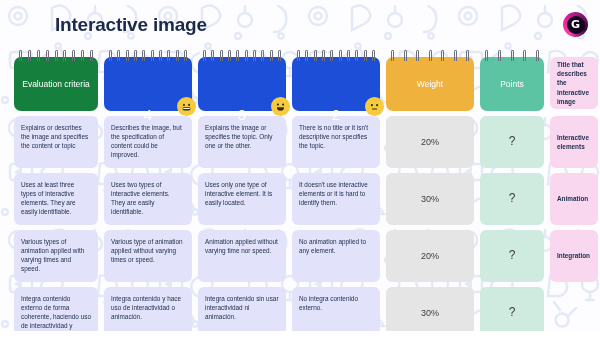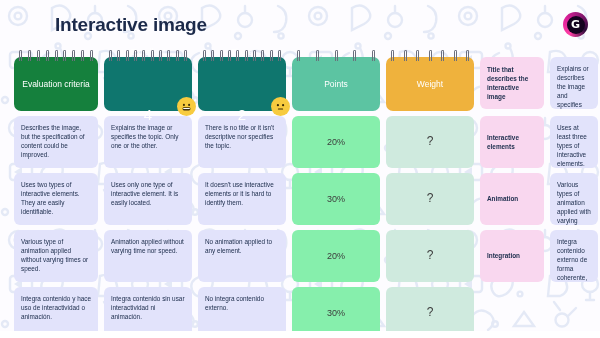--- a/index.html
+++ b/index.html
@@ -83,21 +83,21 @@
   }
   .hdr .hdr-label { display: block; }
   .hdr .hdr-score {
     font-size: 15px;
     line-height: 1.05;
     margin-top: 2px;
     font-weight: 400;
   }
 
   .hdr.criteria { background: #15803d; }
-  .hdr.level    { background: #0f766e; gap: 48px; }
+  .hdr.level    { background: #1d4ed8; gap: 48px; }
   .hdr.weight   { background: #efb23d; }
   .hdr.points   { background: #5cc4a2; }
 
   
   .spiral {
     position: absolute;
     top: -7px; left: 5px; right: 5px;
     height: 12px;
     display: flex;
     justify-content: space-between;
@@ -139,21 +139,21 @@
     overflow: hidden;
   }
   .cell.crit {
     background: #f9d7ef;
     font-weight: bold;
     display: flex; align-items: center;
     font-size: 6.4px;
   }
   .cell.desc   { background: #e2e3fb; }
   .cell.weight {
-    background: #86efac;
+    background: #e5e5e5;
     display: flex; align-items: center; justify-content: center;
     font-size: 9px;
     color: #3c3c3c;
   }
   .cell.points {
     background: #cfeade;
     display: flex; align-items: center; justify-content: center;
     font-size: 12px;
     color: #3c3c3c;
   }
@@ -245,20 +245,43 @@
     <span class="emoji">
       <svg width="13" height="13" viewBox="0 0 20 20">
         <circle cx="6" cy="7.5" r="1.6" fill="#3a2b06"></circle>
         <circle cx="14" cy="7.5" r="1.6" fill="#3a2b06"></circle>
         <rect x="4" y="11" width="12" height="5" rx="2.2" fill="#3a2b06"></rect>
         <rect x="5" y="12.3" width="10" height="1.6" fill="#ffffff"></rect>
       </svg>
     </span>
   </div>
 
+  <div class="hdr level">
+    <span class="spiral">
+        <i></i>
+        <i></i>
+        <i></i>
+        <i></i>
+        <i></i>
+        <i></i>
+        <i></i>
+        <i></i>
+        <i></i>
+        <i></i>
+      </span>
+    <span class="hdr-label">Very good</span>
+    <span class="hdr-score">3</span>
+    <span class="emoji">
+      <svg width="13" height="13" viewBox="0 0 20 20">
+        <circle cx="6" cy="7" r="1.7" fill="#3a2b06"></circle>
+        <circle cx="14" cy="7" r="1.7" fill="#3a2b06"></circle>
+        <path d="M4.5 11 a5.5 5.5 0 0 0 11 0 z" fill="#3a2b06"></path>
+      </svg>
+    </span>
+  </div>
 
   <div class="hdr level">
     <span class="spiral">
         <i></i>
         <i></i>
         <i></i>
         <i></i>
         <i></i>
         <i></i>
         <i></i>
@@ -271,42 +294,42 @@
     <span class="emoji">
       <svg width="13" height="13" viewBox="0 0 20 20">
         <circle cx="6" cy="8" r="1.7" fill="#3a2b06"></circle>
         <circle cx="14" cy="8" r="1.7" fill="#3a2b06"></circle>
         <rect x="6" y="13" width="8" height="1.6" rx="0.8" fill="#3a2b06"></rect>
       </svg>
     </span>
   </div>
 
 
+  <div class="hdr weight">
+    <span class="spiral">
+        <i></i>
+        <i></i>
+        <i></i>
+        <i></i>
+        <i></i>
+        <i></i>
+        <i></i>
+      </span>
+    <span class="hdr-label">Weight</span>
+  </div>
+
   <div class="hdr points">
     <span class="spiral">
         <i></i>
         <i></i>
         <i></i>
         <i></i>
         <i></i>
       </span>
     <span class="hdr-label">Points</span>
-  </div>
-
-  <div class="hdr weight">
-    <span class="spiral">
-        <i></i>
-        <i></i>
-        <i></i>
-        <i></i>
-        <i></i>
-        <i></i>
-        <i></i>
-      </span>
-    <span class="hdr-label">Weight</span>
   </div>
 
   <div class="cell crit">Title that describes the interactive image</div>
   <div class="cell desc">Explains or describes the image and specifies the content or topic</div>
   <div class="cell desc">Describes the image, but the specification of content could be improved.</div>
   <div class="cell desc">Explains the image or specifies the topic. Only one or the other.</div>
   <div class="cell desc">There is no title or it isn't descriptive nor specifies the topic.</div>
   <div class="cell weight">20%</div>
   <div class="cell points">?</div>
 

